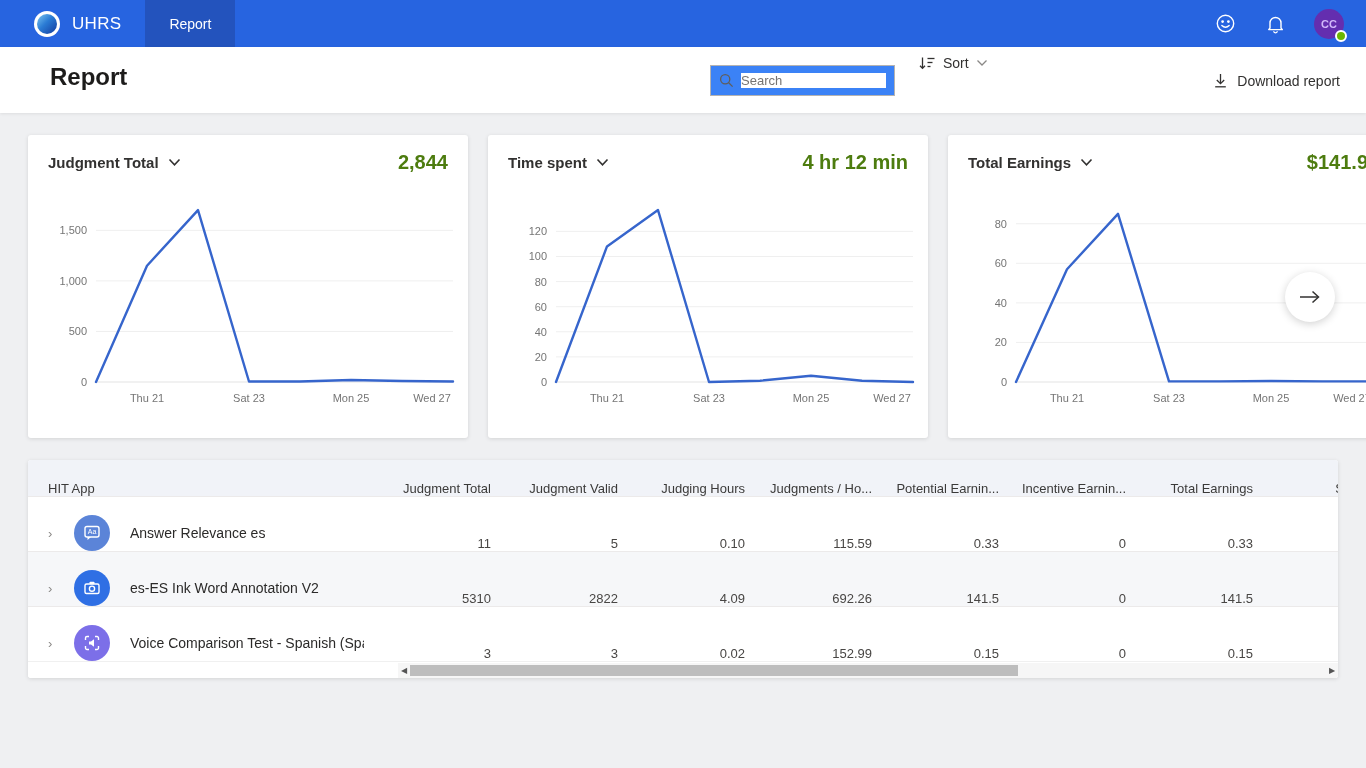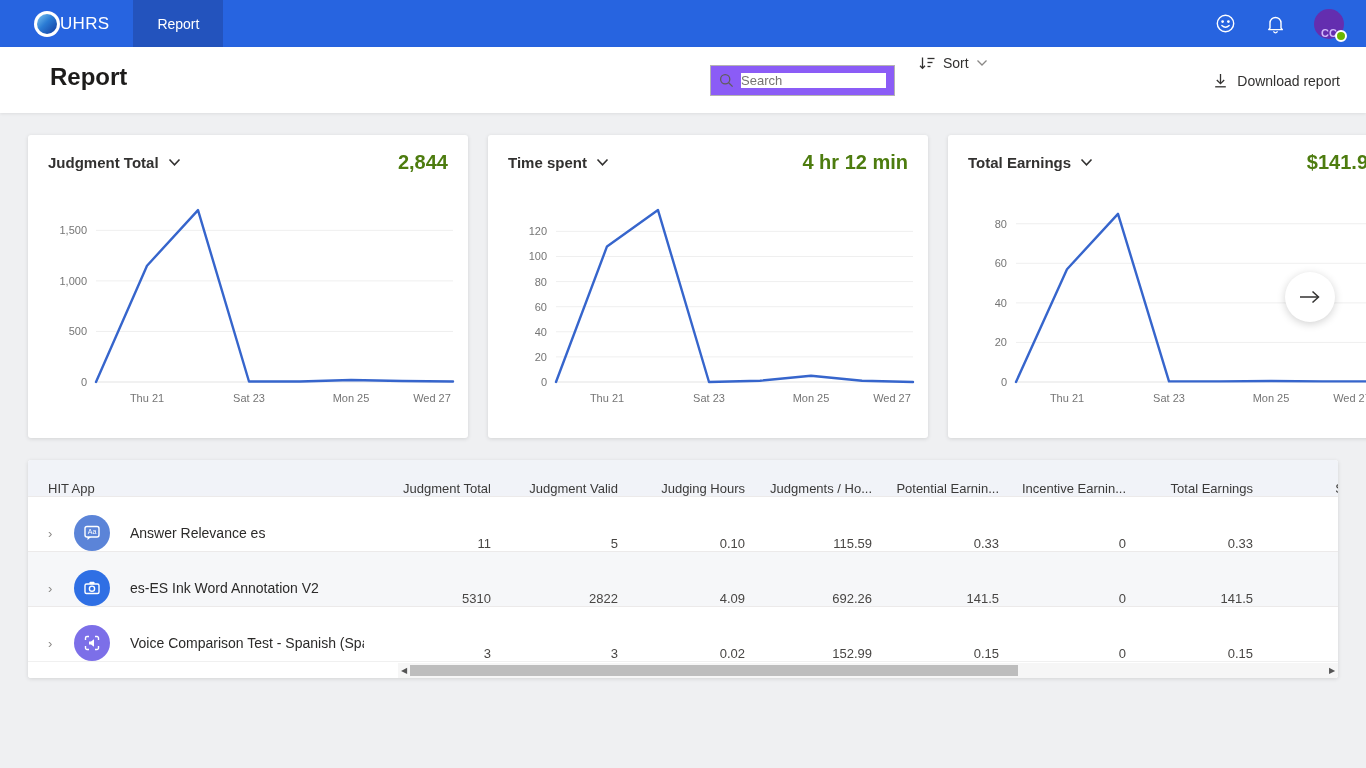--- a/index.html
+++ b/index.html
@@ -1,42 +1,42 @@
 <!DOCTYPE html>
 <html><head>
 <meta charset="utf-8">
 <style>
   * { margin:0; padding:0; box-sizing:border-box; }
   html,body { width:1366px; height:768px; overflow:hidden;
     font-family:"Liberation Sans", sans-serif; background:#eff0f2; color:#252423; }
 
   
   .topnav { height:47px; background:#2764e0; display:flex; align-items:center; position:relative; }
-  .brand { display:flex; align-items:center; padding:0 24px 0 34px; }
+  .brand { display:flex; align-items:center; gap:12px; padding:0 24px 0 34px; }
   .logo { width:26px; height:26px; border-radius:50%; background:#fff; position:relative; }
   .logo::after { content:""; position:absolute; inset:3px; border-radius:50%;
     background:linear-gradient(135deg,#7ec8f2 0%, #2a7bd4 45%, #123a9e 100%); }
   .brand-name { color:#fff; font-size:17px; letter-spacing:.3px; }
   .nav-tabs { display:flex; height:100%; }
   .nav-tab { height:100%; display:flex; align-items:center; padding:0 24px; color:#fff;
     font-size:14px; cursor:pointer; }
   .nav-tab.active { background:#2353bd; }
   .nav-right { position:absolute; right:22px; top:0; height:100%; display:flex; align-items:center; gap:28px; }
   .nav-ic { width:22px; height:22px; display:flex; align-items:center; justify-content:center; cursor:pointer; }
   .avatar { width:30px; height:30px; border-radius:50%; background:#642eaf; color:#d2b9fa;
-    font-size:11px; font-weight:bold; display:flex; align-items:flex-end; justify-content:center;
+    font-size:11px; font-weight:bold; display:flex; align-items:center; justify-content:center;
     position:relative; cursor:pointer; }
   .presence { position:absolute; right:-3px; bottom:-3px; width:12px; height:12px; border-radius:50%;
     background:#6bb700; border:2px solid #fff; }
 
   
   .pagehead { height:66px; background:#fff; position:relative; box-shadow:0 1px 3px rgba(0,0,0,.08); }
   .page-title { position:absolute; left:50px; top:16px; font-size:24px; font-weight:bold; color:#1d1c1b; }
   .searchbox { position:absolute; left:710px; top:18px; width:185px; height:31px;
-    border:1px solid #b5b3b1; background:#8b5cf6; display:flex; align-items:center; padding:0 8px; gap:7px; }
+    border:1px solid #b5b3b1; background:#3b82f6; display:flex; align-items:center; padding:0 8px; gap:7px; }
   .searchbox input { border:none; outline:none; font-size:13px; width:100%; color:#323130;
     font-family:"Liberation Sans",sans-serif; }
   .searchbox input::placeholder { color:#767472; }
   .sortbtn { position:absolute; left:913px; top:0; height:31px; display:flex; align-items:center;
     gap:7px; font-size:14px; color:#323130; cursor:pointer; padding:0 6px; }
   .dlbtn { position:absolute; right:26px; top:18px; height:31px; display:flex; align-items:center;
     gap:9px; font-size:14px; color:#323130; cursor:pointer; }
 
   
   .cards { position:absolute; left:28px; top:135px; display:flex; gap:20px; }

